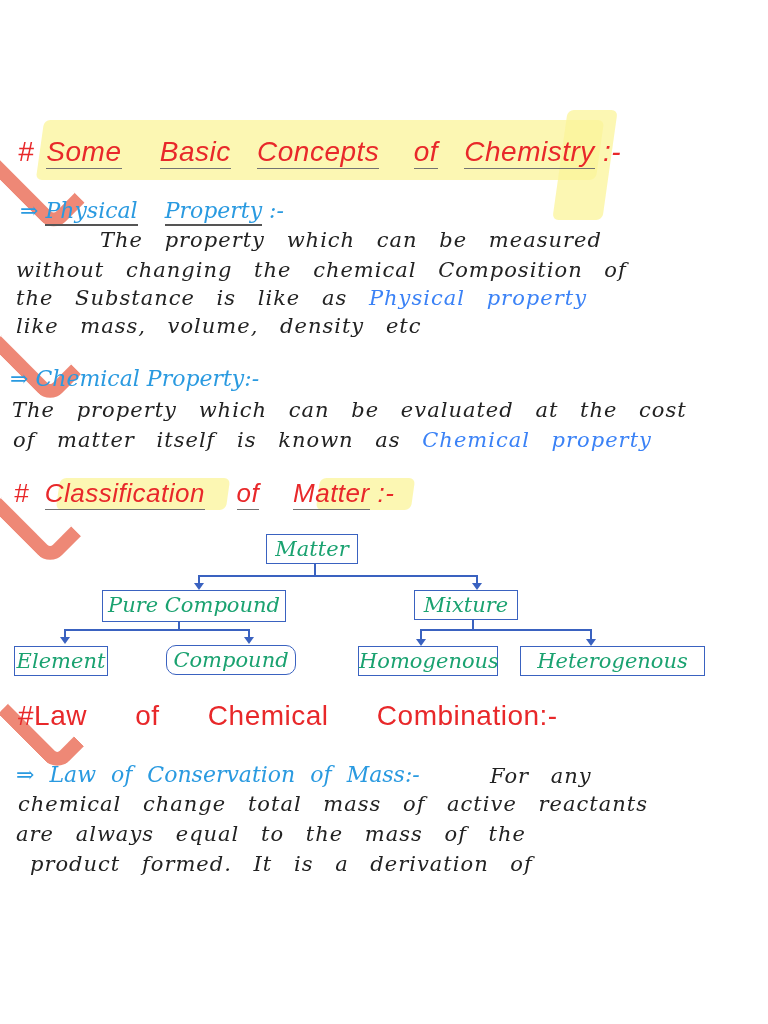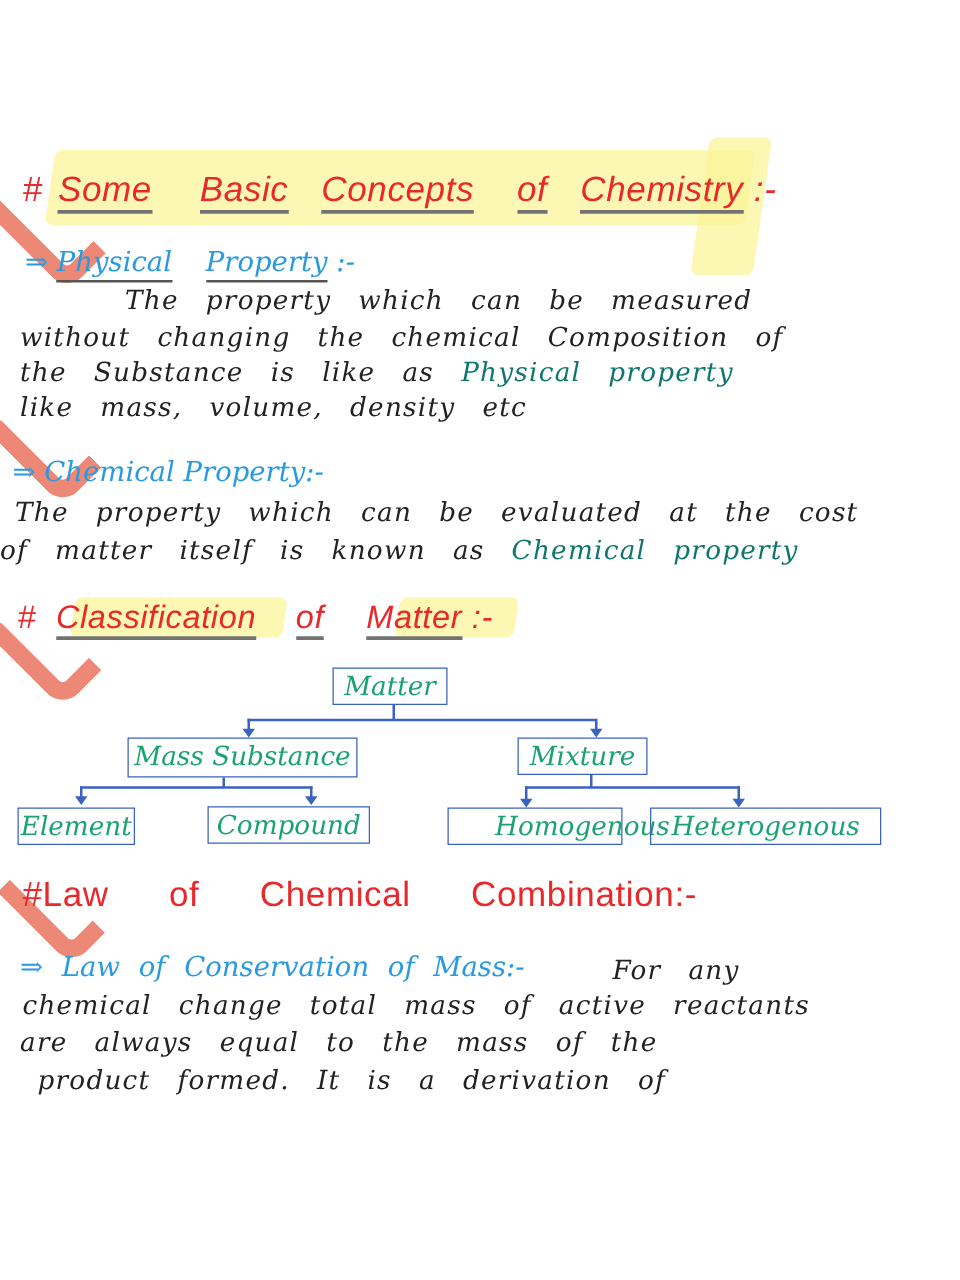--- a/index.html
+++ b/index.html
@@ -2,25 +2,25 @@
 <html><head>
 <meta charset="utf-8">
 <style>
   html, body { margin:0; padding:0; }
   body { width:768px; height:1024px; background:#ffffff; position:relative; overflow:hidden;
          font-family:"DejaVu Serif", serif; }
   .hl { position:absolute; background:#fbf49a; opacity:0.75; border-radius:6px; transform:skewX(-8deg); }
   .check { position:absolute; border-left:14px solid rgba(232,96,72,0.75); border-bottom:14px solid rgba(232,96,72,0.75);
            border-radius:0 0 0 18px; transform:rotate(-45deg); }
   .h1 { position:absolute; color:#e8282a; font-family:"Liberation Sans", sans-serif; font-size:28px; font-style:italic; letter-spacing:0.5px; white-space:nowrap; }
-  .ul { border-bottom:3px solid #737373; padding-bottom:1px; }
+  .ul { border-bottom:1px solid #737373; padding-bottom:1px; }
   .sub { position:absolute; color:#2a9ae0; font-family:"DejaVu Serif", serif; font-style:italic; font-size:22px; white-space:nowrap; }
   .sub .ul { border-bottom:2px solid #555; }
   .line { position:absolute; color:#222; font-family:"DejaVu Serif", serif; font-style:italic; font-size:21px; white-space:nowrap; letter-spacing:1px; word-spacing:14px; }
-  .pink { color:#0f766e; }
+  .pink { color:#3b82f6; }
   .box { position:absolute; border:1.5px solid #3a62c0; color:#1aa270; font-family:"DejaVu Serif", serif; font-style:italic;
          font-size:21px; text-align:center; line-height:28px; box-sizing:border-box; white-space:nowrap; }
   .conn { position:absolute; background:#3a62c0; }
   .arrow { position:absolute; width:0; height:0; border-left:5px solid transparent; border-right:5px solid transparent; border-top:7px solid #3a62c0; }
 </style>
 </head>
 <body>
 
 <div class="hl" style="left:40px;top:120px;width:560px;height:60px;"></div>
 <div class="hl" style="left:560px;top:110px;width:50px;height:110px;"></div>
@@ -54,61 +54,61 @@
   <span>the Substance is like as</span>
   <span class="pink">Physical property</span>
 </div>
 <div class="line" style="left:16px;top:314px;">like mass, volume, density etc</div>
 
 <div class="sub" style="left:10px;top:366px;">
   <span>⇒</span>
   <span>Chemical Property</span><span>:-</span>
 </div>
 <div class="line" style="left:12px;top:398px;">The property which can be evaluated at the cost</div>
-<div class="line" style="left:0;top:428px;text-align:center;">
+<div class="line" style="left:13px;top:428px;text-align:center;">
   <span>of matter itself is known as</span>
   <span class="pink">Chemical property</span>
 </div>
 
 <div class="h1" style="left:14px;top:478px;font-size:26px;">
   <span>#</span>
   <span class="ul" style="margin-left:8px;margin-top:18px;">Classification</span>
   <span class="ul" style="margin-left:24px;">of</span>
   <span class="ul" style="margin-left:26px;">Matter</span>
   <span>:-</span>
 </div>
 
 <div class="box" style="left:266px;top:534px;width:92px;height:30px;">Matter</div>
 <div class="conn" style="left:314px;top:564px;width:2px;height:12px;"></div>
 <div class="conn" style="left:198px;top:575px;width:278px;height:2px;"></div>
 <div class="conn" style="left:198px;top:575px;width:2px;height:12px;"></div>
 <div class="conn" style="left:476px;top:575px;width:2px;height:12px;"></div>
 <div class="arrow" style="left:194px;top:583px;"></div>
 <div class="arrow" style="left:472px;top:583px;"></div>
 
-<div class="box" style="left:102px;top:590px;width:184px;height:32px;">Mass Substance</div>
+<div class="box" style="left:102px;top:590px;width:184px;height:32px;">Pure Compound</div>
 <div class="box" style="left:414px;top:590px;width:104px;height:30px;">Mixture</div>
 
 <div class="conn" style="left:178px;top:622px;width:2px;height:8px;"></div>
 <div class="conn" style="left:64px;top:629px;width:186px;height:2px;"></div>
 <div class="conn" style="left:64px;top:629px;width:2px;height:12px;"></div>
 <div class="conn" style="left:248px;top:629px;width:2px;height:12px;"></div>
 <div class="arrow" style="left:60px;top:637px;"></div>
 <div class="arrow" style="left:244px;top:637px;"></div>
 
 <div class="conn" style="left:472px;top:620px;width:2px;height:10px;"></div>
 <div class="conn" style="left:420px;top:629px;width:172px;height:2px;"></div>
 <div class="conn" style="left:420px;top:629px;width:2px;height:14px;"></div>
 <div class="conn" style="left:590px;top:629px;width:2px;height:14px;"></div>
 <div class="arrow" style="left:416px;top:639px;"></div>
 <div class="arrow" style="left:586px;top:639px;"></div>
 
 <div class="box" style="left:14px;top:646px;width:94px;height:30px;">Element</div>
-<div class="box" style="left:166px;top:645px;width:130px;height:30px;">Compound</div>
-<div class="box" style="left:358px;top:646px;width:140px;height:30px;padding-left:37px;">Homogenous</div>
+<div class="box" style="left:166px;top:645px;width:130px;height:30px;border-radius:10px;">Compound</div>
+<div class="box" style="left:358px;top:646px;width:140px;height:30px;">Homogenous</div>
 <div class="box" style="left:520px;top:646px;width:185px;height:30px;">Heterogenous</div>
 
 <div class="h1" style="left:18px;top:700px;font-style:normal;word-spacing:40px;">
   <span>#</span><span>Law of Chemical Combination</span><span>:-</span>
 </div>
 
 <div class="sub" style="left:16px;top:762px;word-spacing:8px;text-align:right;">
   <span>⇒</span>
   <span>Law of Conservation of Mass</span><span>:-</span>
 </div>

